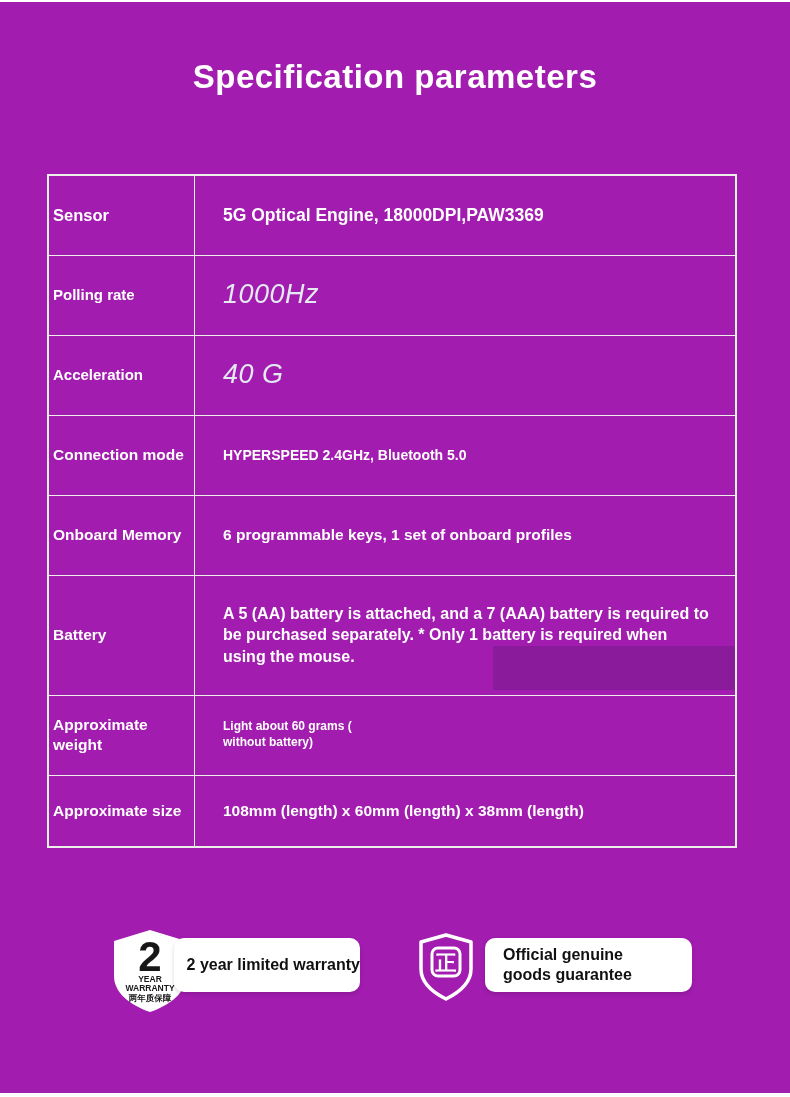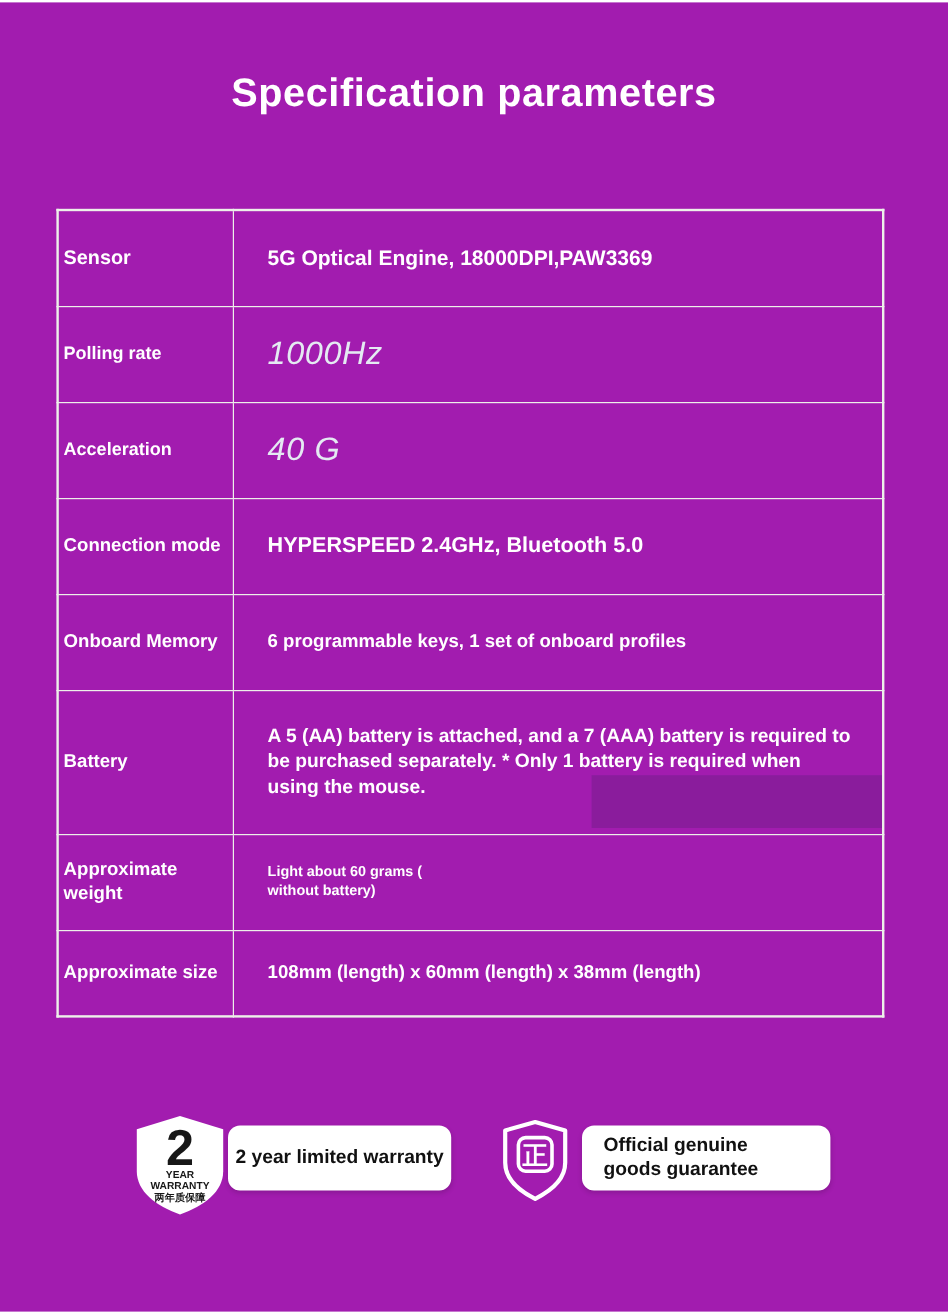--- a/index.html
+++ b/index.html
@@ -70,21 +70,21 @@
   tr.r0 td.label { font-size: 16.5px; }
   tr.r1 td.label, tr.r2 td.label { font-size: 15px; margin-left: 39px; }
   tr.r0 td.value { font-size: 17.5px; }
   tr.r1 td.value, tr.r2 td.value {
     font-weight: normal;
     font-size: 27px;
     color: #e4eaf2;
     letter-spacing: 0.5px;
     font-style: italic;
   }
-  tr.r3 td.value { font-size: 18px; }
+  tr.r3 td.value { font-size: 14px; }
   tr.r4 td.value { font-size: 15.5px; }
   tr.r5 td.value { font-size: 16px; }
   tr.r6 td.value { white-space: pre-line; }
   tr.r7 td.value { font-size: 15.5px; }
   .watermark {
     position: absolute;
     right: 0; bottom: 5px;
     width: 242px; height: 44px;
     background: rgba(15, 30, 65, 0.16);
     pointer-events: none;
@@ -104,21 +104,21 @@
     display: flex;
     flex-direction: column;
     align-items: center;
     justify-content: center;
     color: #111111;
     font-weight: bold;
     font-size: 16px;
     line-height: 1.25;
     text-align: center;
   }
-  .btn1 { left: 190px; top: 938px; width: 186px; height: 54px; }
+  .btn1 { left: 174px; top: 938px; width: 186px; height: 54px; align-items: flex-end; }
   .btn2 { left: 485px; top: 938px; width: 207px; height: 54px; text-align: left; align-items: flex-start; padding-left: 18px; box-sizing: border-box; }
 </style>
 </head>
 <body>
 
 <div class="canvas">
   <div class="strip-top"></div>
   <div class="strip-bottom"></div>
 
   <h1 class="title">Specification parameters</h1>

